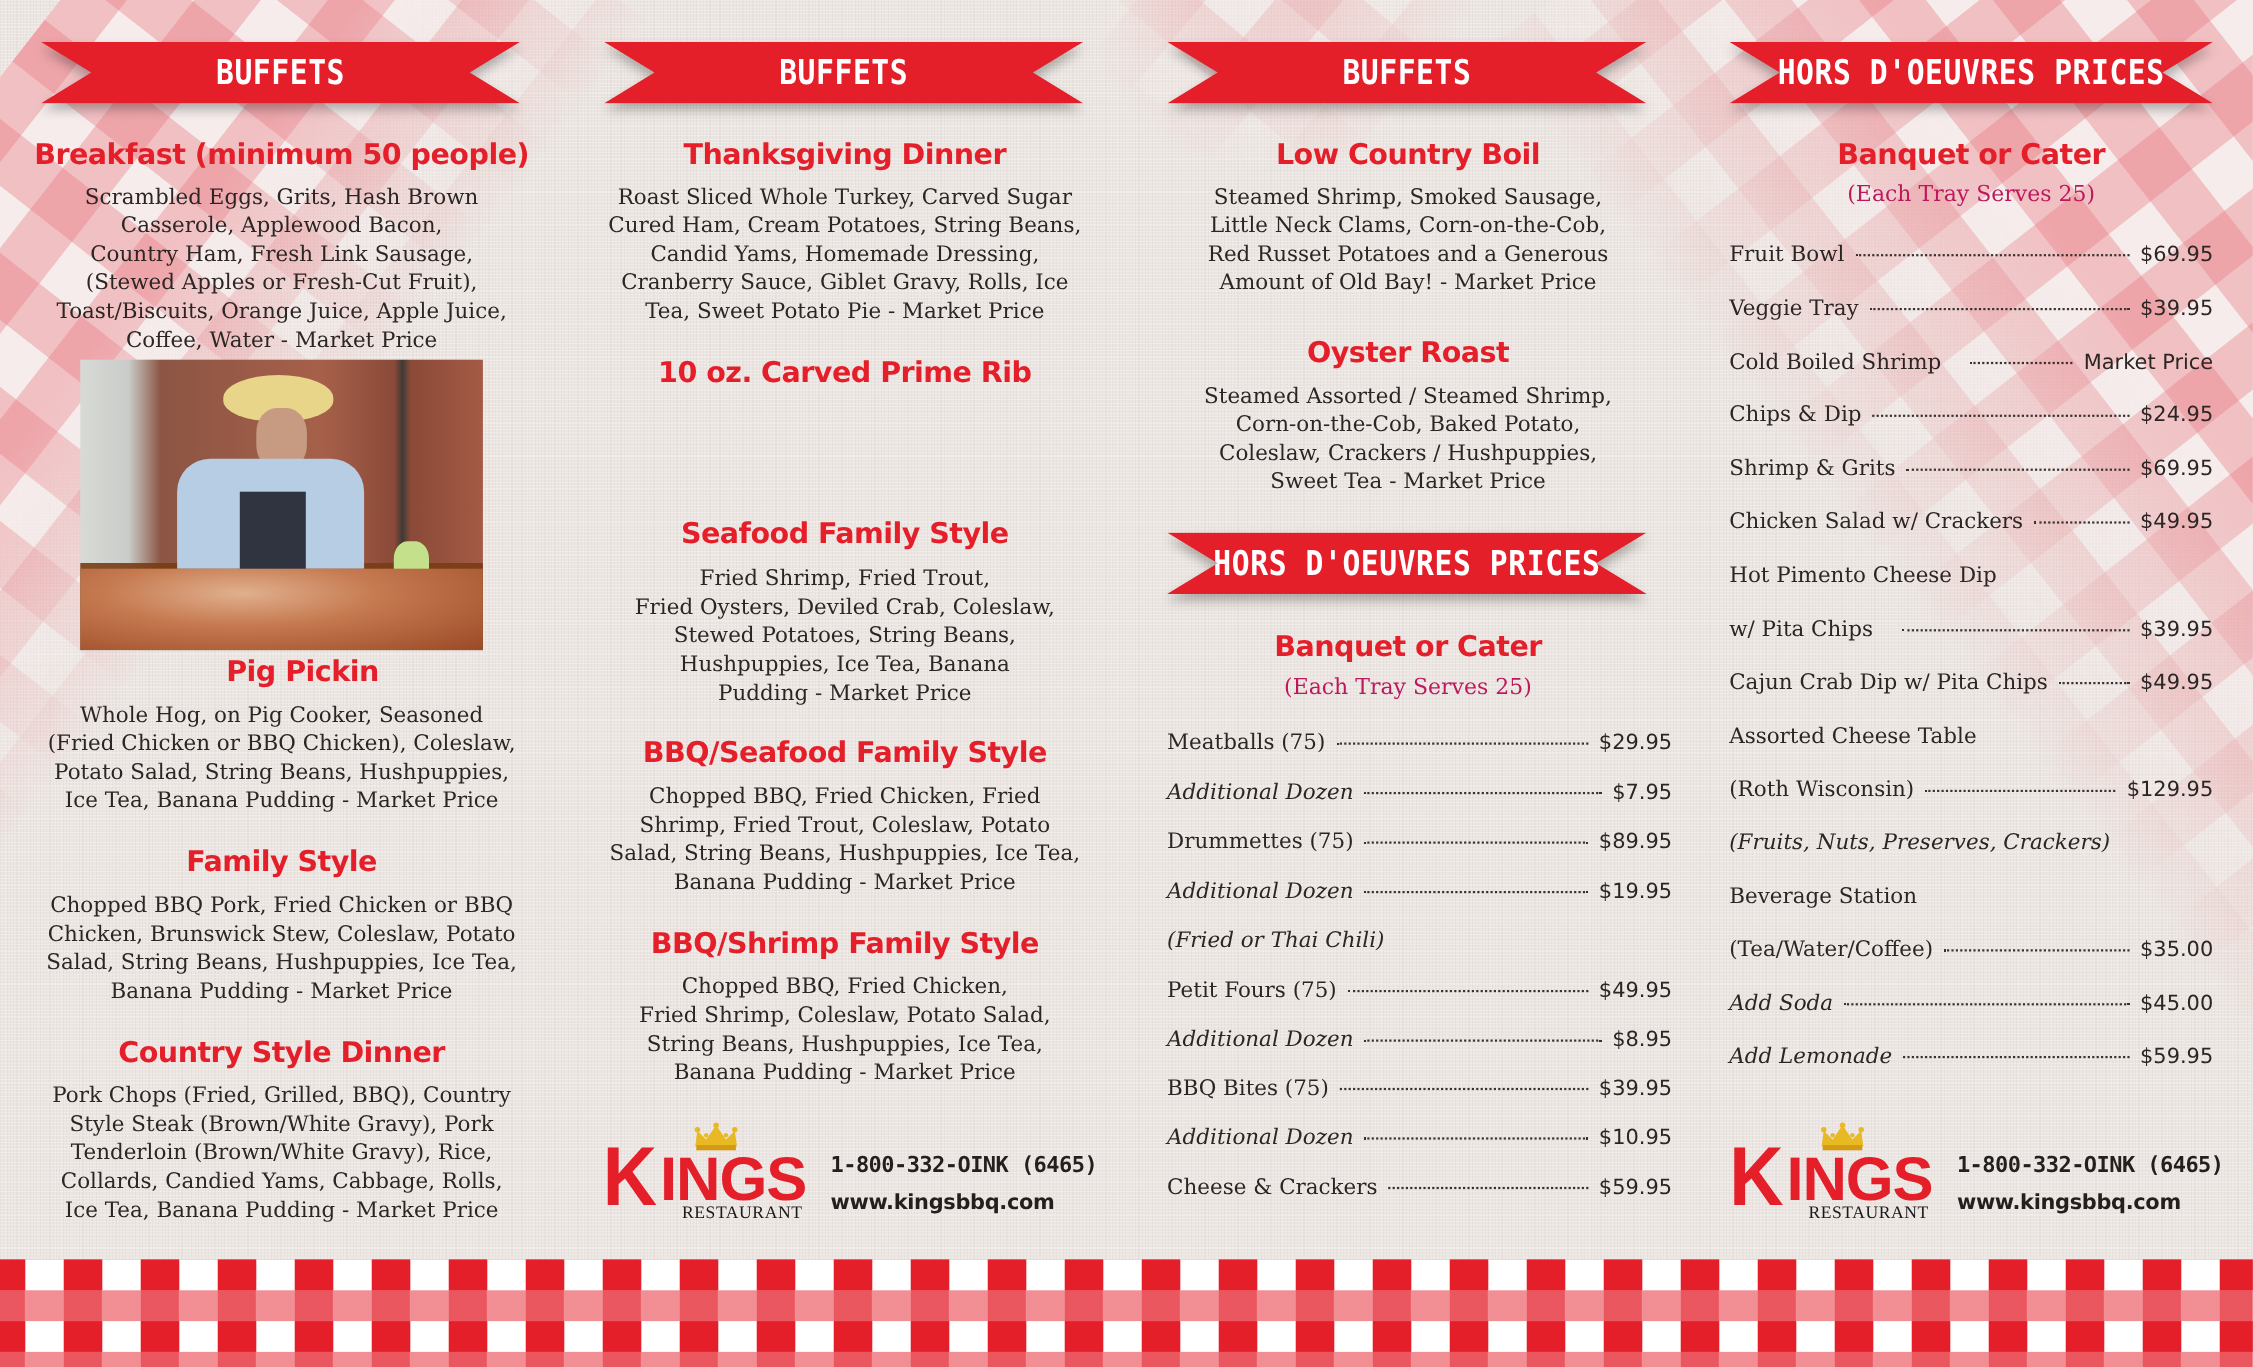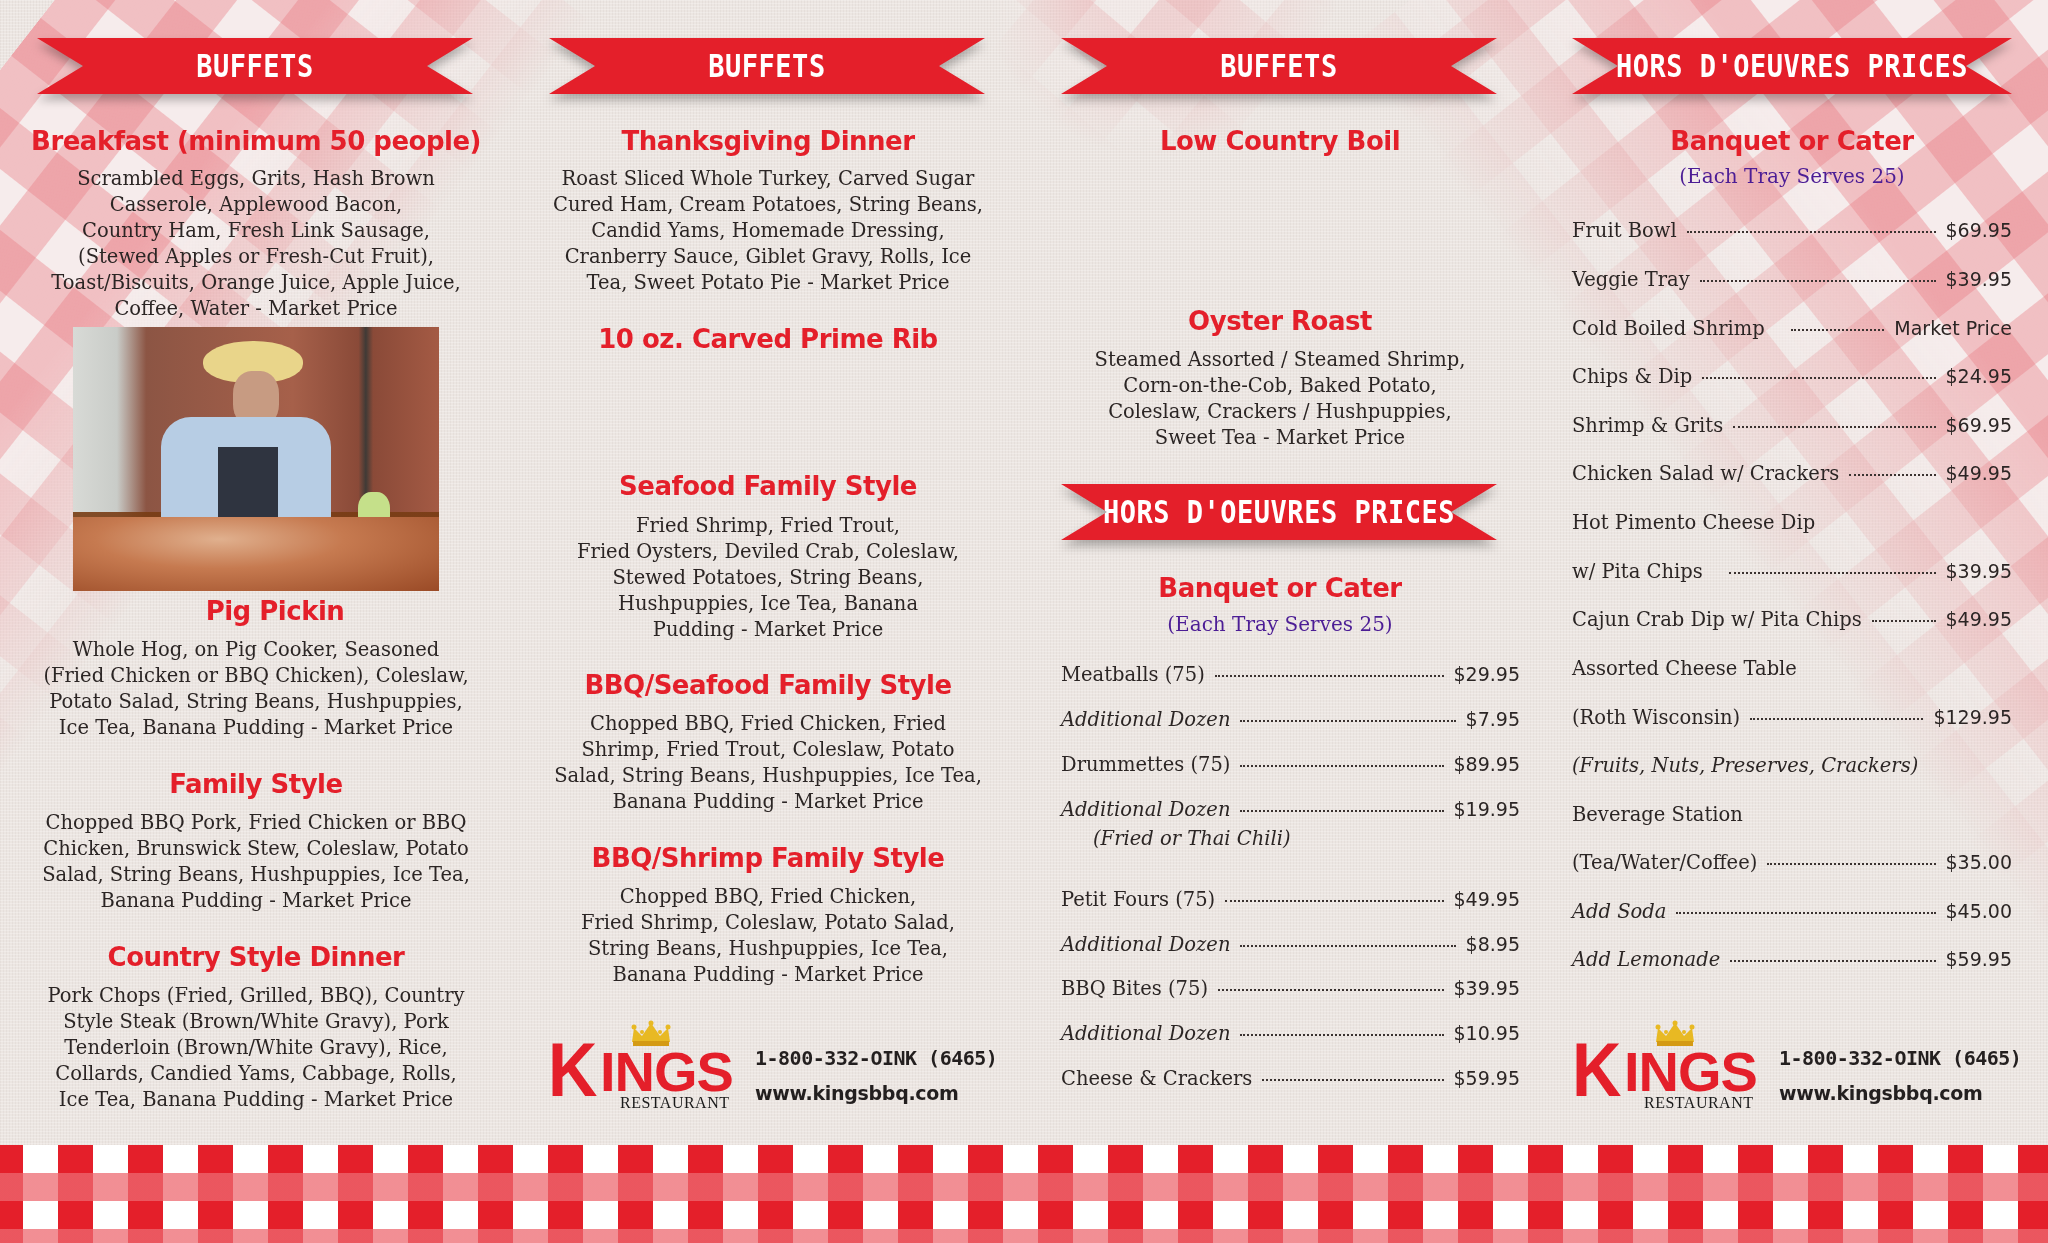--- a/index.html
+++ b/index.html
@@ -85,21 +85,21 @@
   .section-body {
     position: absolute;
     text-align: center;
     font-size: 19.5px;
     line-height: 26px;
     color: #2b2524;
     white-space: pre-line;
   }
   .subnote {
     position: absolute; left: 0; right: 0;
-    text-align: center; font-size: 20px; color: #4c1d95;
+    text-align: center; font-size: 20px; color: #be185d;
   }
 
   .photo {
     position: absolute; left: 73px; top: 327px; width: 366px; height: 264px;
     overflow: hidden;
     background:
       linear-gradient(180deg, rgba(0,0,0,0) 70%, rgba(120,60,20,0.9) 70%),
       linear-gradient(90deg, #d8dad6 0%, #c9ccc8 12%, #8c5544 20%, #a6604a 60%, #8a4a38 78%, #3f3a36 80%, #8a4a38 82%, #a45a44 100%);
   }
   .photo .hat { position: absolute; left: 130px; top: 14px; width: 100px; height: 42px; border-radius: 50% 50% 45% 45%; background: #e9d58a; }
@@ -272,20 +272,24 @@
 </div>
 
 <div class="panel p3">
   <div class="ribbon-wrap">
     <div class="ribbon" style="left:37px; width:436px;">
       <span class="ribbon-text">BUFFETS</span>
     </div>
   </div>
 
   <div class="section-title" style="top:126px;">Low Country Boil</div>
+  <div class="section-body" style="top:166px; left:0; right:0;">Steamed Shrimp, Smoked Sausage,
+Little Neck Clams, Corn-on-the-Cob,
+Red Russet Potatoes and a Generous
+Amount of Old Bay! - Market Price</div>
 
   <div class="section-title" style="top:306px;">Oyster Roast</div>
   <div class="section-body" style="top:347px; left:0; right:0;">Steamed Assorted / Steamed Shrimp,
 Corn-on-the-Cob, Baked Potato,
 Coleslaw, Crackers / Hushpuppies,
 Sweet Tea - Market Price</div>
 
   <div class="ribbon-wrap" style="top:446px;">
     <div class="ribbon" style="left:37px; width:436px;">
       <span class="ribbon-text">HORS D'OEUVRES PRICES</span>
@@ -309,21 +313,21 @@
     <div class="price-row" style="top:90px;">
         <span class="name">Drummettes (75)</span>
         <span class="dots"></span>
         <span class="price">$89.95</span>
       </div>
     <div class="price-row" style="top:135px;">
         <span class="name italic">Additional Dozen</span>
         <span class="dots"></span>
         <span class="price">$19.95</span>
       </div>
-    <div class="price-row" style="top:164px;margin-left:32px;">
+    <div class="price-row" style="top:180px;">
         <span class="name italic">(Fried or Thai Chili)</span>
       </div>
     <div class="price-row" style="top:225px;">
         <span class="name">Petit Fours (75)</span>
         <span class="dots"></span>
         <span class="price">$49.95</span>
       </div>
     <div class="price-row" style="top:270px;">
         <span class="name italic">Additional Dozen</span>
         <span class="dots"></span>

